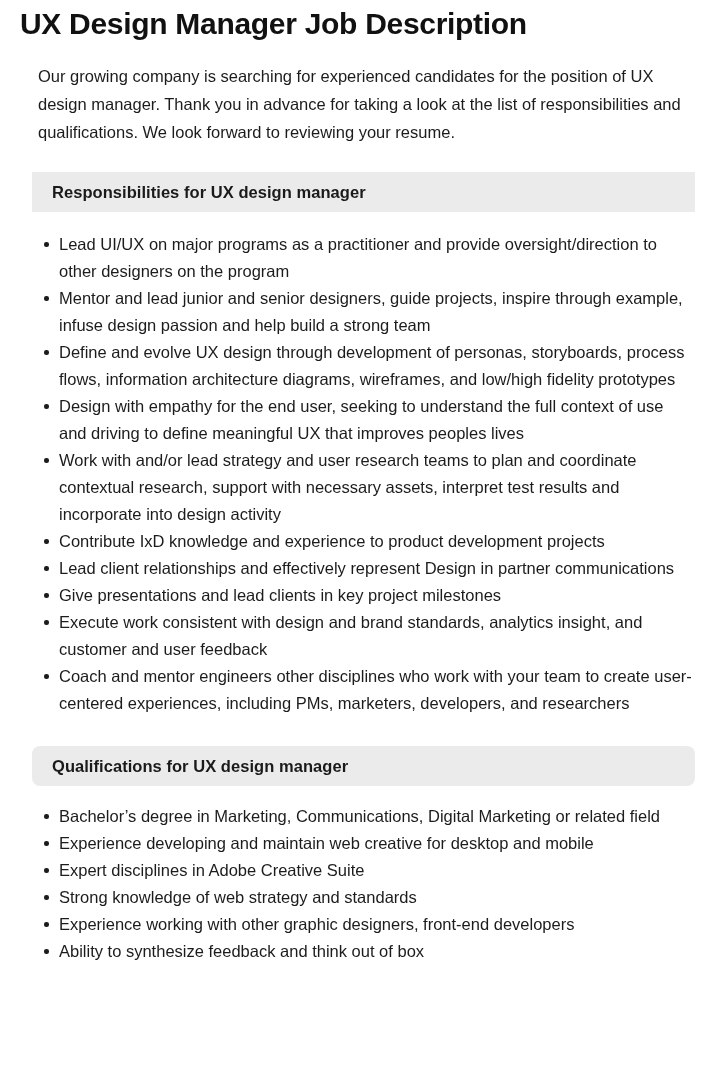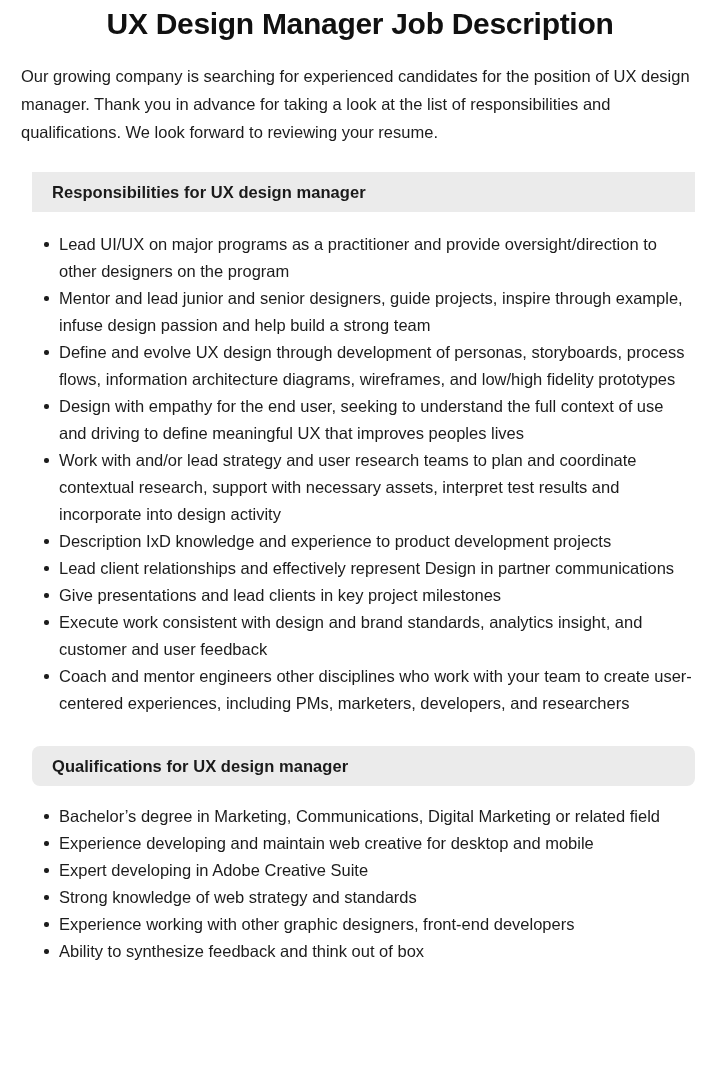--- a/index.html
+++ b/index.html
@@ -21,32 +21,31 @@
     position: relative;
     width: 720px;
     height: 1083px;
     box-sizing: border-box;
   }
 
   
   .doc-title {
     margin: 0;
     padding: 4px 20px 0 20px;
-    text-align: center;
     font-size: 30px;
     line-height: 40px;
     font-weight: 700;
     letter-spacing: -0.3px;
     color: #111111;
   }
 
   
   .intro {
     margin: 0;
-    padding: 18px 25px 0 21px;
+    padding: 18px 25px 0 38px;
     font-size: 16.5px;
     line-height: 28px;
     color: #1c1c1c;
     max-width: 700px;
   }
 
   
   .section-band {
     margin: 0 25px 0 32px;
     background: #ebebeb;
@@ -108,33 +107,33 @@
   <div class="section-band" id="responsibilities-band">
     <span class="section-band-title">Responsibilities for UX design manager</span>
   </div>
 
   <ul class="bullet-list" id="responsibilities-list">
       <li>Lead UI/UX on major programs as a practitioner and provide oversight/direction to other designers on the program</li>
       <li>Mentor and lead junior and senior designers, guide projects, inspire through example, infuse design passion and help build a strong team</li>
       <li>Define and evolve UX design through development of personas, storyboards, process flows, information architecture diagrams, wireframes, and low/high fidelity prototypes</li>
       <li>Design with empathy for the end user, seeking to understand the full context of use and driving to define meaningful UX that improves peoples lives</li>
       <li>Work with and/or lead strategy and user research teams to plan and coordinate contextual research, support with necessary assets, interpret test results and incorporate into design activity</li>
-      <li>Description IxD knowledge and experience to product development projects</li>
+      <li>Contribute IxD knowledge and experience to product development projects</li>
       <li>Lead client relationships and effectively represent Design in partner communications</li>
       <li>Give presentations and lead clients in key project milestones</li>
       <li>Execute work consistent with design and brand standards, analytics insight, and customer and user feedback</li>
       <li>Coach and mentor engineers other disciplines who work with your team to create user-centered experiences, including PMs, marketers, developers, and researchers</li>
     </ul>
 
   <div class="section-band" id="qualifications-band">
     <span class="section-band-title">Qualifications for UX design manager</span>
   </div>
 
   <ul class="bullet-list" id="qualifications-list">
       <li>Bachelor’s degree in Marketing, Communications, Digital Marketing or related field</li>
       <li>Experience developing and maintain web creative for desktop and mobile</li>
-      <li>Expert developing in Adobe Creative Suite</li>
+      <li>Expert disciplines in Adobe Creative Suite</li>
       <li>Strong knowledge of web strategy and standards</li>
       <li>Experience working with other graphic designers, front-end developers</li>
       <li>Ability to synthesize feedback and think out of box</li>
     </ul>
 
 </div>
 
 </body></html>

